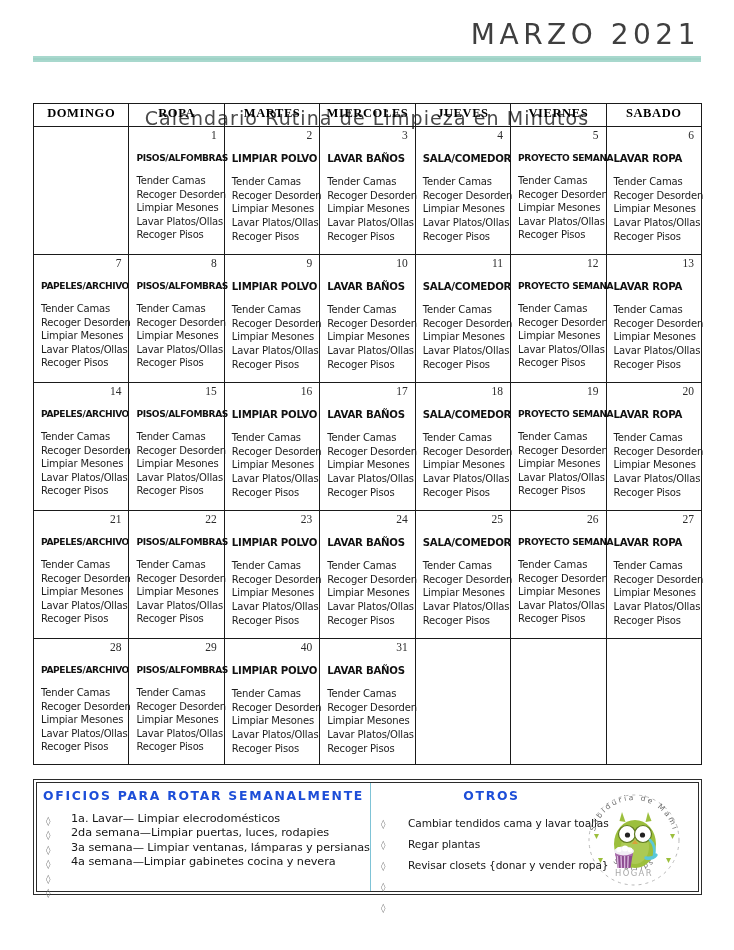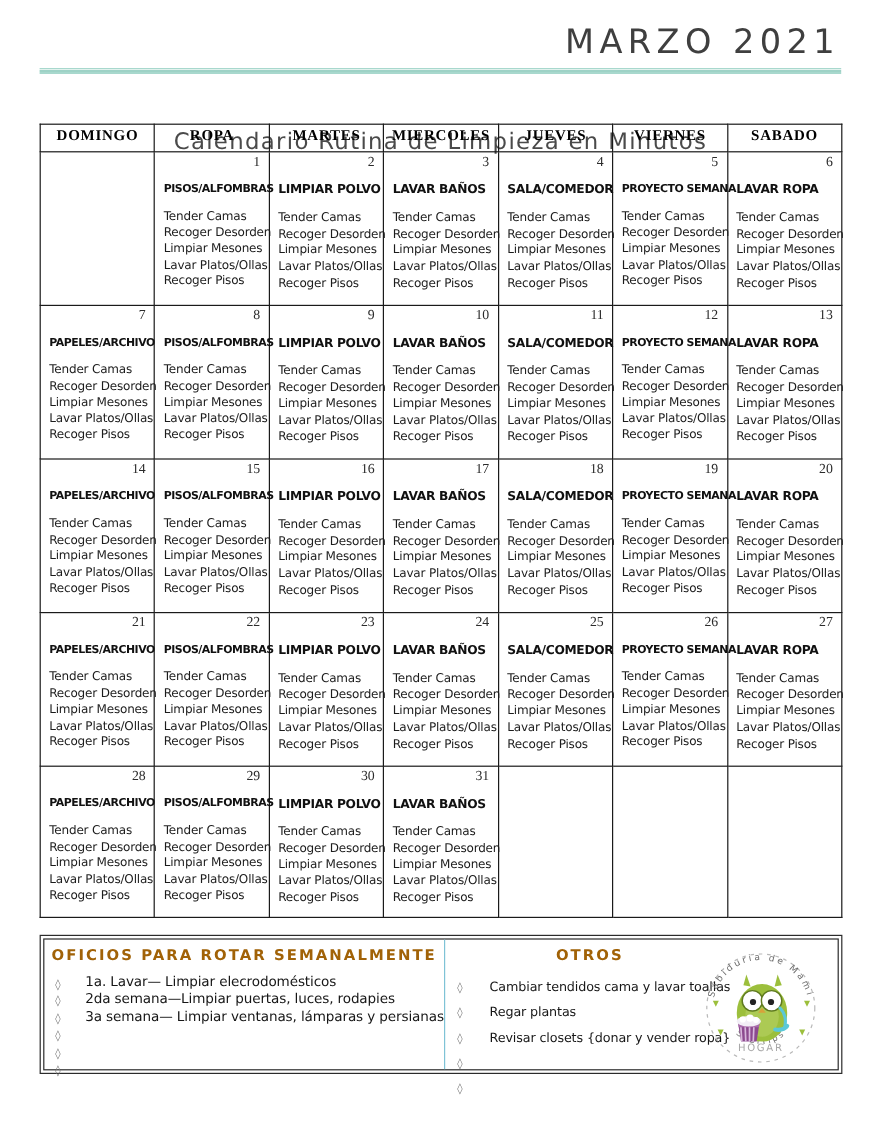--- a/index.html
+++ b/index.html
@@ -155,21 +155,21 @@
     flex: 1;
     position: relative;
     padding: 6px 0 0 0;
   }
   .panel-title {
     text-align: center;
     font-family: "DejaVu Sans", sans-serif;
     font-size: 12.4px;
     font-weight: 700;
     letter-spacing: 1.7px;
-    color: #a16207;
+    color: #1d4ed8;
     line-height: 1.2;
   }
   .panel-title.otros { padding-right: 86px; }
 
   .diamond-col {
     position: absolute;
     left: 9px;
     top: 31px;
     width: 12px;
     font-family: "DejaVu Sans", sans-serif;
@@ -573,21 +573,21 @@
             <div class="task-head tight">PISOS/ALFOMBRAS</div>
             <div class="routine">
               <div>Tender Camas</div>
               <div>Recoger Desorden</div>
               <div>Limpiar Mesones</div>
               <div>Lavar Platos/Ollas</div>
               <div>Recoger Pisos</div>
             </div>
           </td>
           <td>
-            <span class="daynum">30</span>
+            <span class="daynum">40</span>
             <div class="task-head">LIMPIAR POLVO</div>
             <div class="routine">
               <div>Tender Camas</div>
               <div>Recoger Desorden</div>
               <div>Limpiar Mesones</div>
               <div>Lavar Platos/Ollas</div>
               <div>Recoger Pisos</div>
             </div>
           </td>
           <td>
@@ -622,20 +622,21 @@
         <div class="diamond-col" style="white-space:pre-line;">◊
 ◊
 ◊
 ◊
 ◊
 ◊</div>
         <div class="items-left">
           <div>1a. Lavar— Limpiar elecrodomésticos</div>
           <div>2da semana—Limpiar puertas, luces, rodapies</div>
           <div>3a semana— Limpiar ventanas, lámparas y persianas</div>
+          <div>4a semana—Limpiar gabinetes cocina y nevera</div>
         </div>
       </div>
 
       <div class="panel-right">
         <div class="panel-title otros">OTROS</div>
         <div class="diamond-col" style="white-space:pre-line;">◊
 ◊
 ◊
 ◊
 ◊</div>

